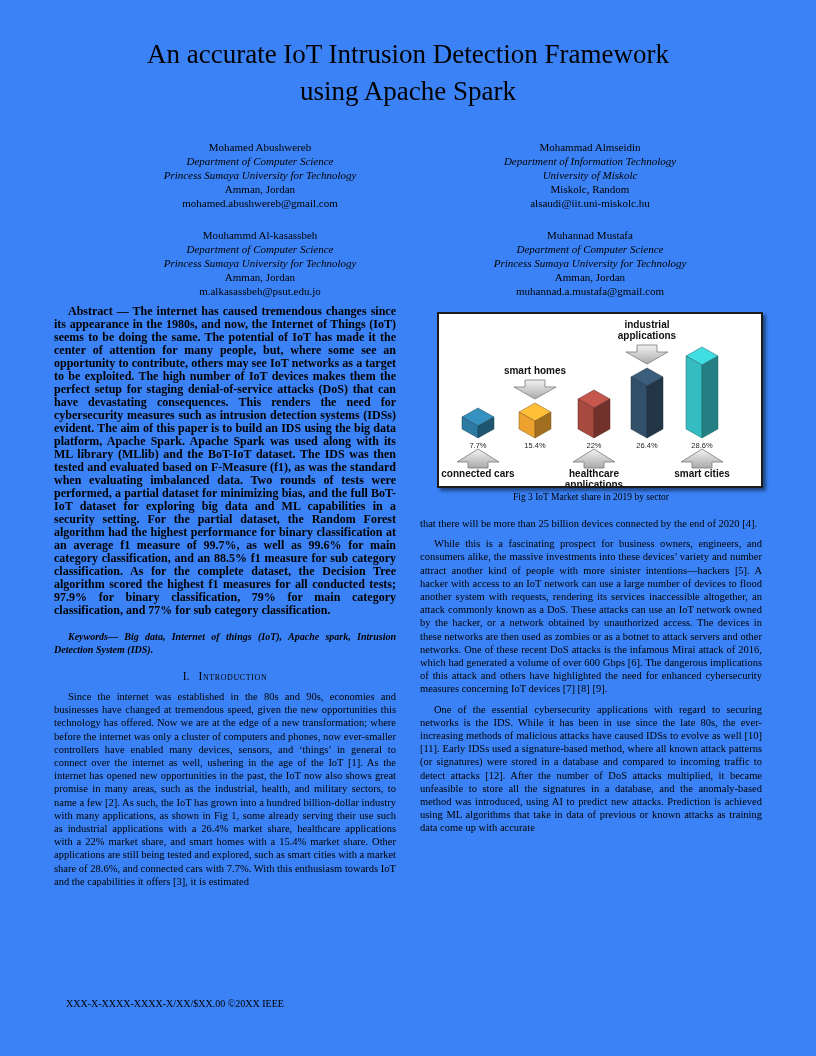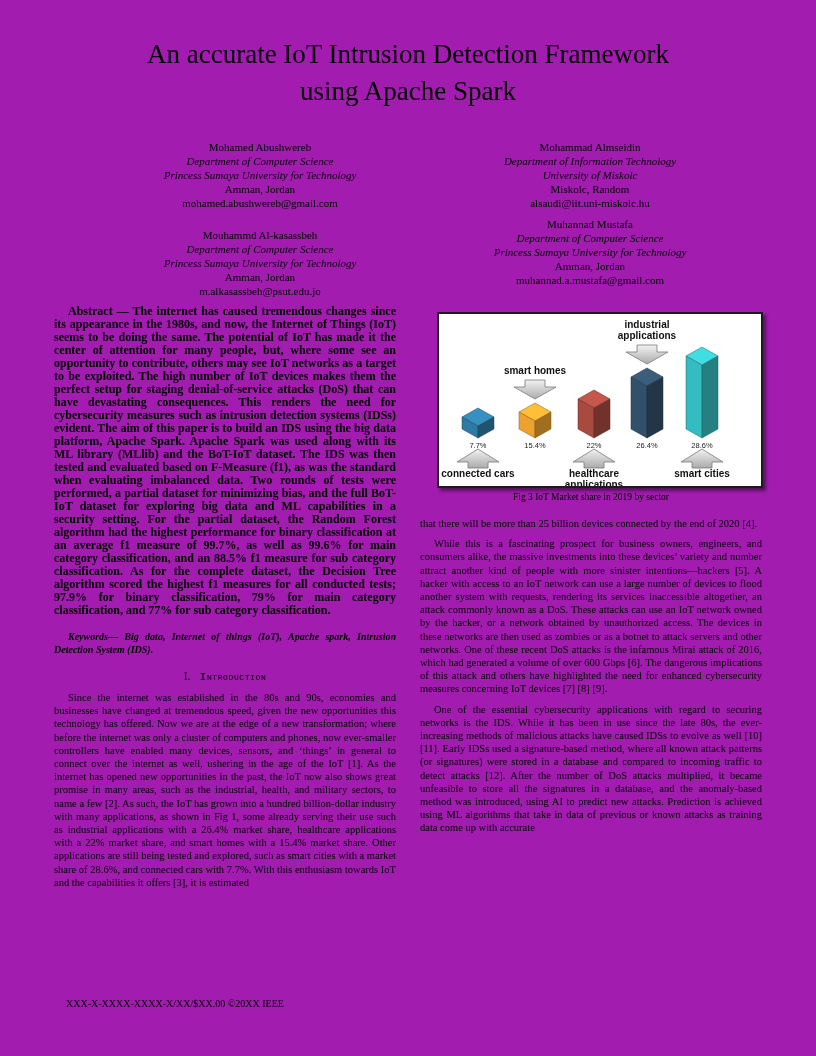--- a/index.html
+++ b/index.html
@@ -1,48 +1,48 @@
 <!DOCTYPE html>
 <html><head>
 <meta charset="utf-8">
 <style>
   html,body { margin:0; padding:0; background:#e8e8e8; }
   .page {
     position:relative; width:816px; height:1056px; margin:0 auto;
-    background:#a21caf; color:#000;
+    background:#3b82f6; color:#000;
     font-family:"Liberation Serif", serif;
     overflow:hidden;
   }
   .title {
     position:absolute; top:36px; left:0; width:816px;
     text-align:center; font-size:27px; line-height:37px; font-weight:400;
   }
   .auth { position:absolute; width:330px; text-align:center; font-size:11px; line-height:14px; }
   .auth .nm { }
   .auth .it { font-style:italic; }
   #auth-1 { left:95px;  top:140px; }
   #auth-2 { left:425px; top:140px; }
   #auth-3 { left:95px;  top:228px; }
-  #auth-4 { left:425px; top:217px; }
+  #auth-4 { left:425px; top:228px; }
 
   .colL { position:absolute; left:54px;  top:305px; width:342px; }
   .colR { position:absolute; left:420px; top:517px; width:342px; }
 
   .abstract {
     margin:0; font-weight:bold; font-size:12px; line-height:13px;
     text-align:justify; text-indent:14px;
   }
   .keywords {
     margin:13px 0 0 0; font-weight:bold; font-style:italic;
     font-size:10px; line-height:13px; text-align:justify; text-indent:14px;
   }
   .h1 {
     margin:14px 0 8px 0; text-align:center; font-size:11.5px;
   }
-  .h1 .sc { font-variant:small-caps; letter-spacing:0.6px;font-family:Liberation Mono, monospace; }
+  .h1 .sc { font-variant:small-caps; letter-spacing:0.6px; }
   .h1 .num { margin-right:9px; }
   .bodyp {
     margin:0; font-size:10.5px; line-height:13.2px; text-align:justify; text-indent:14px;
   }
   .bodyp.noindent { text-indent:0; }
   .bodyp + .bodyp { margin-top:7px; }
 
   .figbox {
     position:absolute; left:437px; top:312px; width:326px; height:176px;
     background:#fff; border:2px solid #1c1c1c; box-sizing:border-box;

